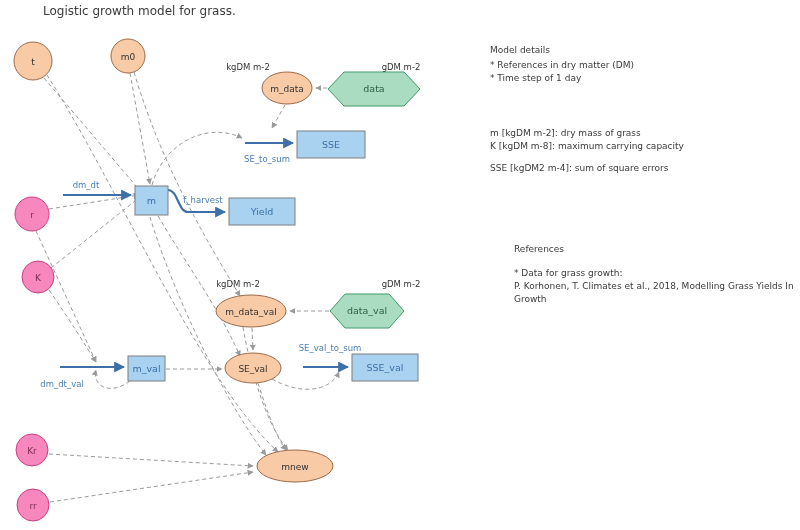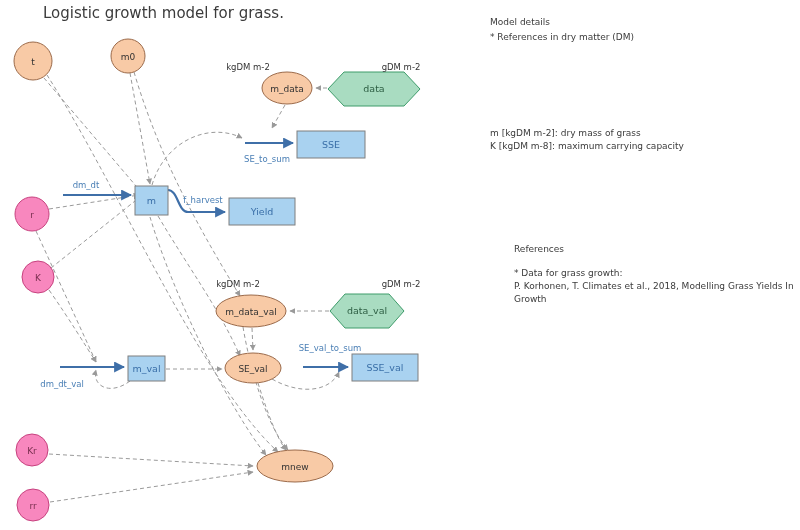--- a/index.html
+++ b/index.html
@@ -65,35 +65,35 @@
     font-family: "DejaVu Sans", "Liberation Sans", sans-serif;
     font-size: 8.5px;
     fill: #333333;
     text-anchor: middle;
     dominant-baseline: middle;
   }
   .title-text {
     position: absolute;
     left: 43px;
     top: 4px;
-    font-size: 15px;
+    font-size: 12px;
     color: #3b3b3b;
     font-family: "DejaVu Sans", "Liberation Sans", sans-serif;
     white-space: nowrap;
   }
   .side-panel {
     position: absolute;
     left: 490px;
     width: 300px;
     font-size: 9px;
     color: #3b3b3b;
     line-height: 1.45;
     font-family: "DejaVu Sans", "Liberation Sans", sans-serif;
   }
-  .panel-model { top: 16px; }
+  .panel-model { top: 44px; }
   .panel-nomen { top: 118px; }
   .panel-refs  { top: 243px; margin-left: 24px; }
   .panel-head  { margin-bottom: 2px; }
   .panel-line  { white-space: pre-wrap; }
   .panel-gap   { height: 9px; }
 </style>
 </head>
 <body>
 
 <div id="canvas-root">
@@ -258,27 +258,29 @@
 
     <text class="unit-label" x="248" y="67">kgDM m-2</text>
     <text class="unit-label" x="401" y="67">gDM m-2</text>
     <text class="unit-label" x="238" y="284">kgDM m-2</text>
     <text class="unit-label" x="401" y="284">gDM m-2</text>
   </svg>
 
   <div class="side-panel panel-model">
     <div class="panel-head panel-line">Model details</div>
     <div class="panel-line">* References in dry matter (DM)</div>
+    <div class="panel-line">* Time step of 1 day</div>
   </div>
 
   <div class="side-panel panel-nomen">
     <div class="panel-gap"></div>
     <div class="panel-line">m [kgDM m-2]: dry mass of grass</div>
     <div class="panel-line">K [kgDM m-8]: maximum carrying capacity</div>
     <div class="panel-gap"></div>
+    <div class="panel-line">SSE [kgDM2 m-4]: sum of square errors</div>
   </div>
 
   <div class="side-panel panel-refs">
     <div class="panel-head panel-line">References</div>
     <div class="panel-gap"></div>
     <div class="panel-line">* Data for grass growth:</div>
     <div class="panel-line">P. Korhonen, T. Climates et al., 2018, Modelling Grass Yields In</div>
     <div class="panel-line">Growth</div>
   </div>
 

